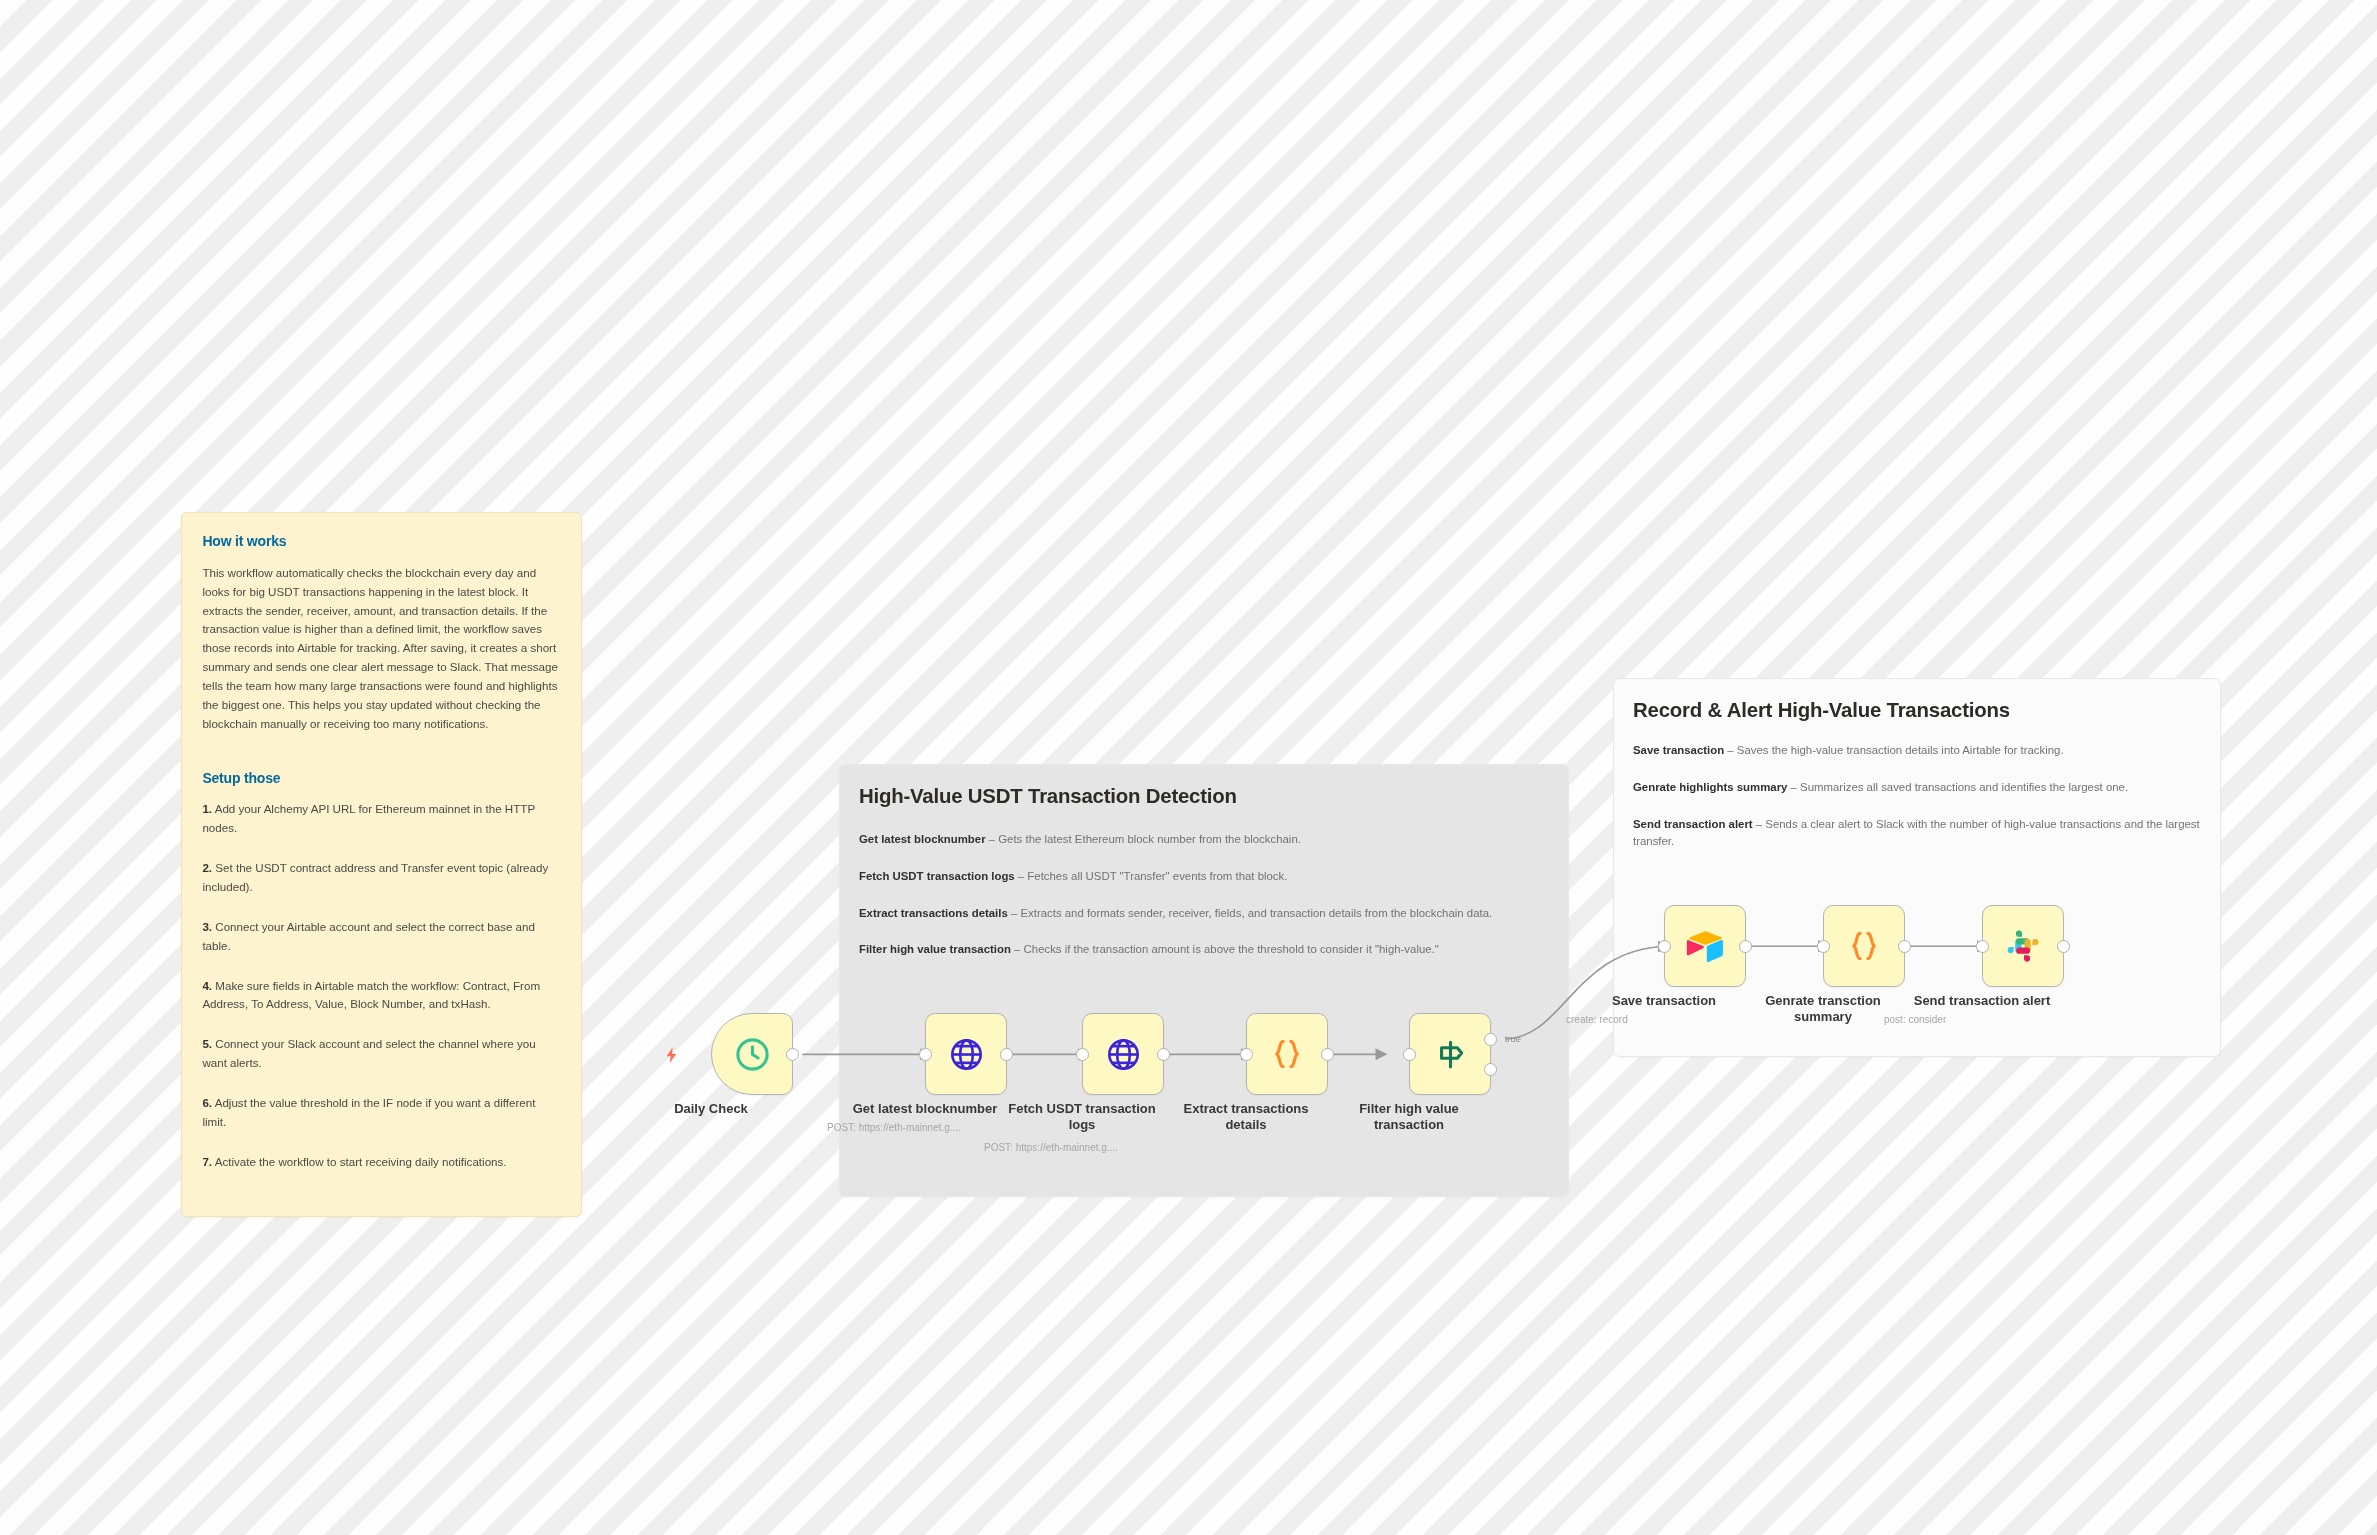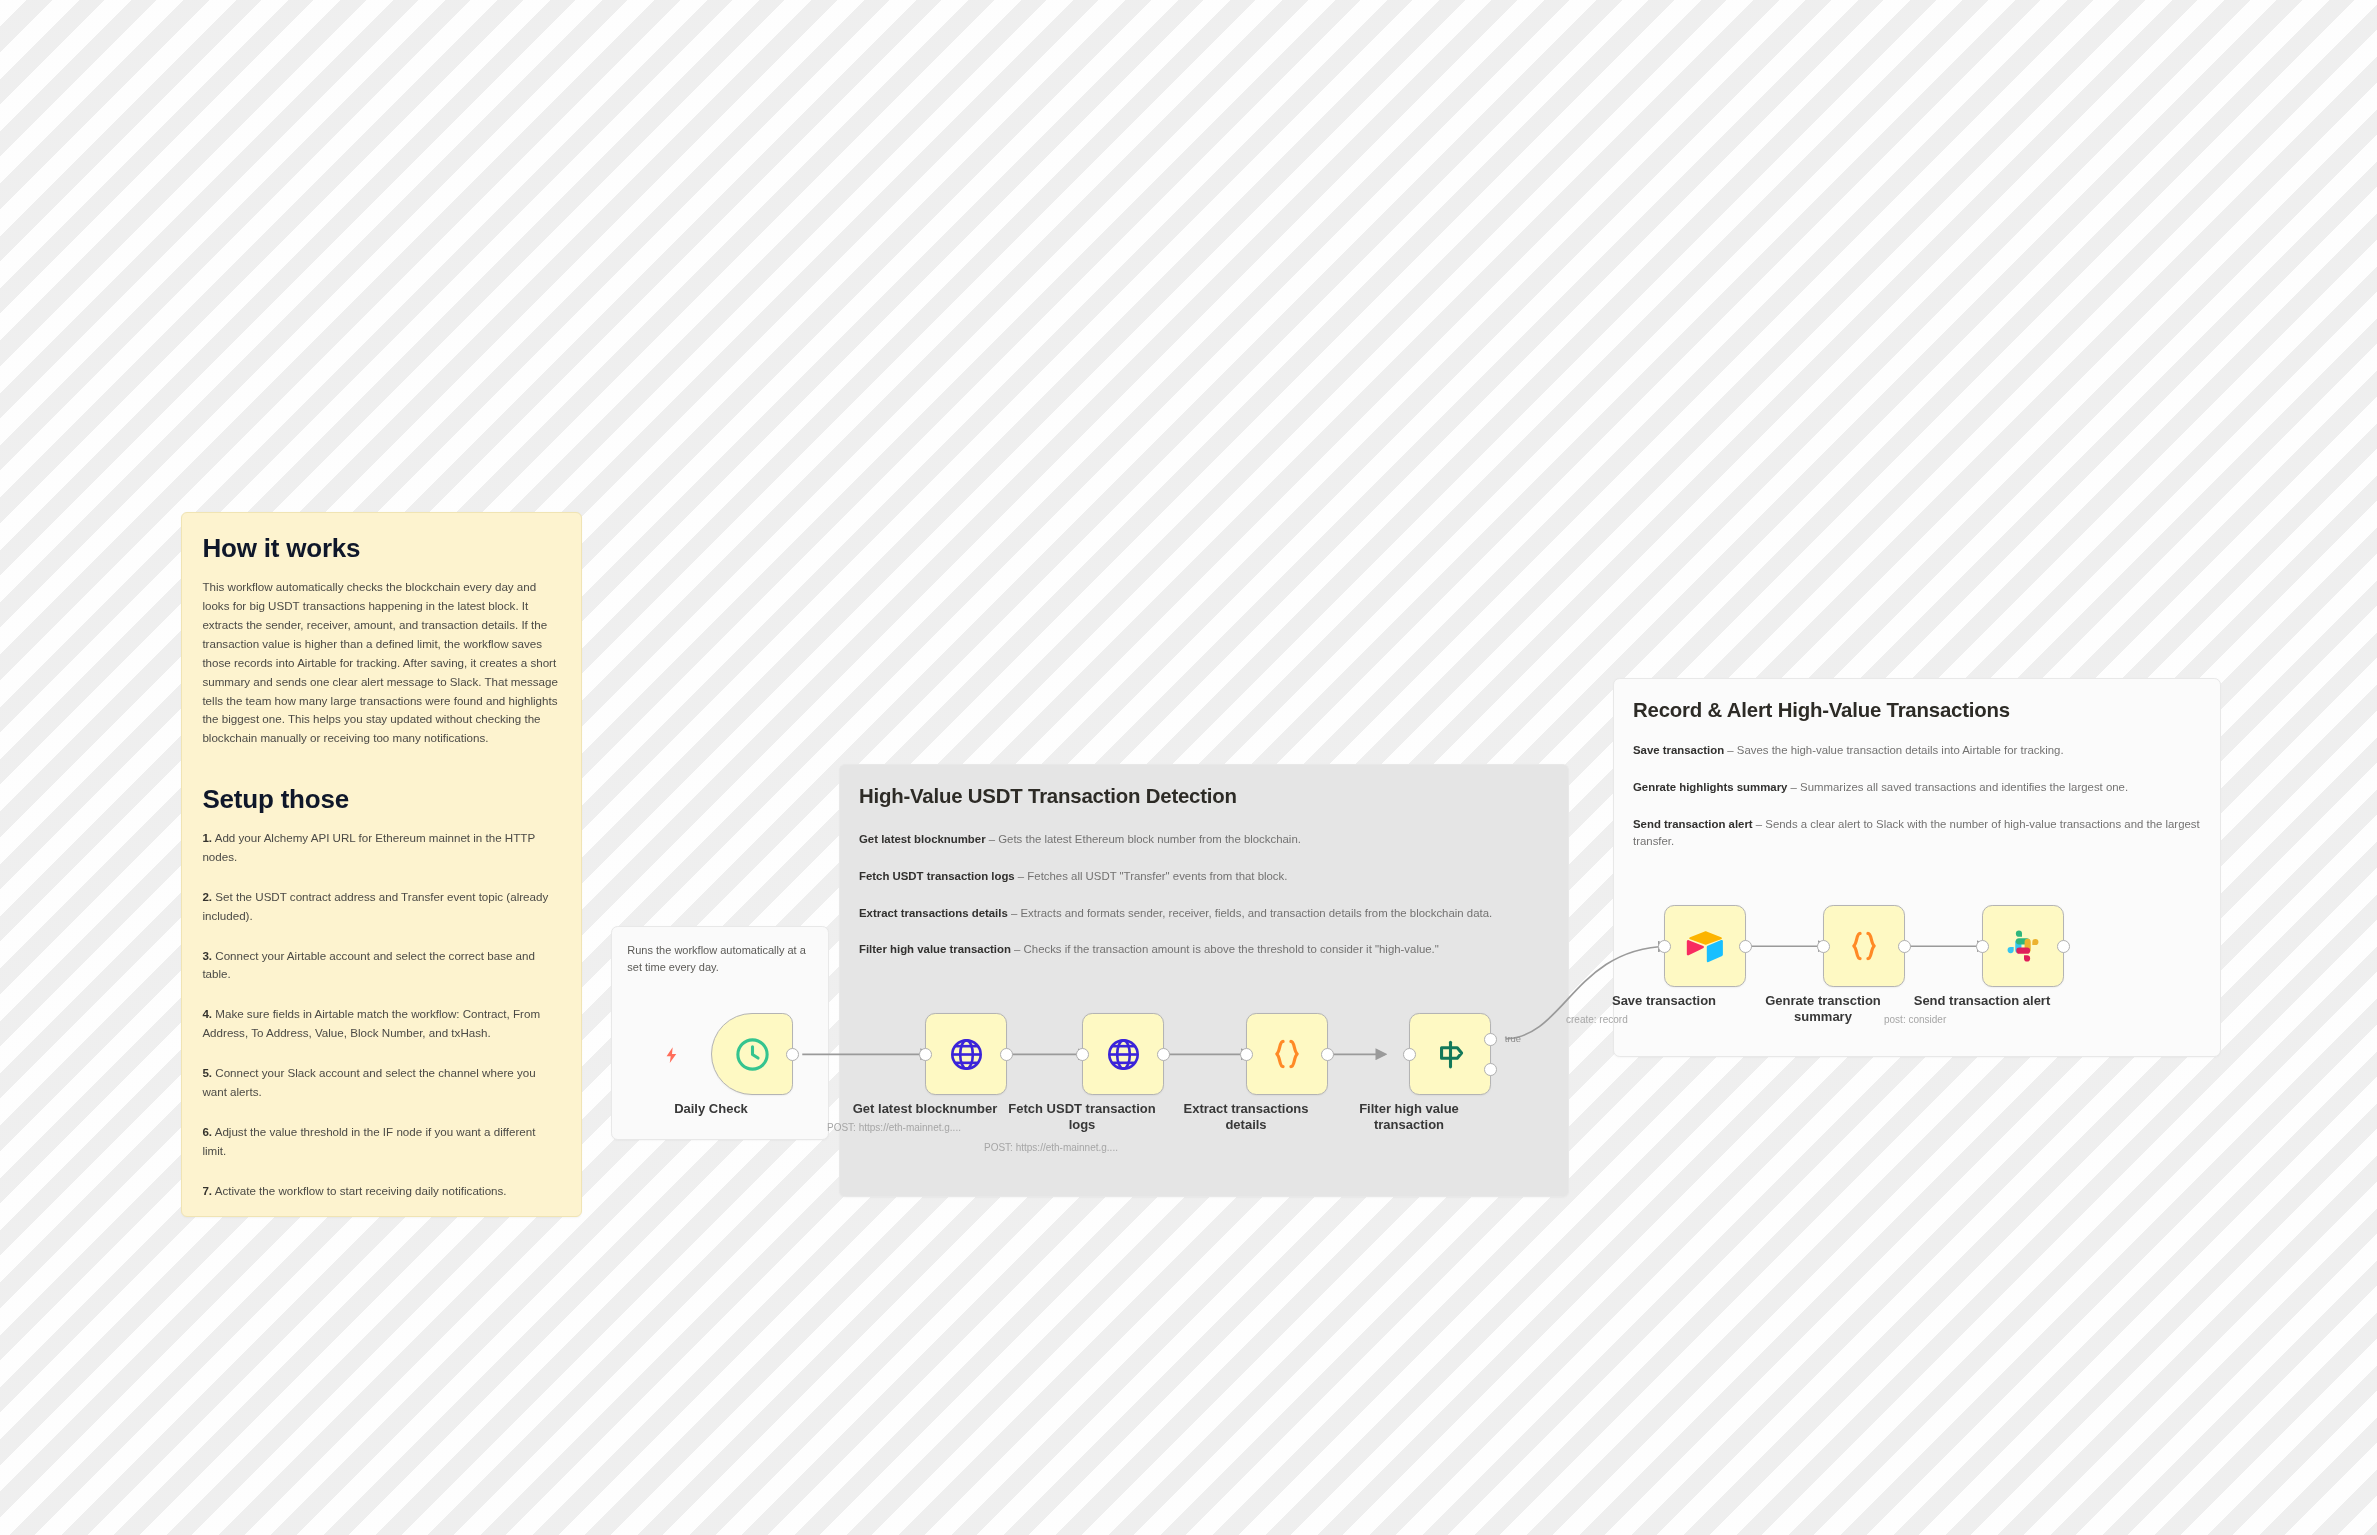--- a/index.html
+++ b/index.html
@@ -38,24 +38,24 @@
     background: #fdf3cf;
     border: 0.9px solid #f0e4b4;
     border-radius: 6px;
     box-sizing: border-box;
     padding: 20.4px 20.4px 17px 20.4px;
     box-shadow: 0 0.9px 1.7px rgba(0,0,0,0.04);
     overflow: hidden;
   }
   .sticky-note h2 {
     margin: 0 0 13.6px 0;
-    font-size: 26px;
+    font-size: 14px;
     line-height: 1.2;
     font-weight: bold;
-    color: #0f172a;
+    color: #0369a1;
     letter-spacing: -0.2px;
   }
   .sticky-note h2.second {
     margin-top: 36px;
   }
   .note-body {
     font-size: 11.6px;
     line-height: 1.63;
     color: #4b4a46;
     margin: 0;
@@ -277,23 +277,20 @@
       </p>
       <p class="note-step">
         <b>6.</b> <span>Adjust the value threshold in the IF node if you want a different limit.</span>
       </p>
       <p class="note-step">
         <b>7.</b> <span>Activate the workflow to start receiving daily notifications.</span>
       </p>
     </div>
   </div>
 
-  <div class="panel" id="trigger-panel">
-    <div class="trigger-note">Runs the workflow automatically at a set time every day.</div>
-  </div>
 
   <div class="panel" id="detection-panel">
     <h2>High-Value USDT Transaction Detection</h2>
     <div class="panel-lines" id="detection-lines">
       <div class="panel-line">
         <b>Get latest blocknumber</b><span> – Gets the latest Ethereum block number from the blockchain.</span>
       </div>
       <div class="panel-line">
         <b>Fetch USDT transaction logs</b><span> – Fetches all USDT "Transfer" events from that block.</span>
       </div>

